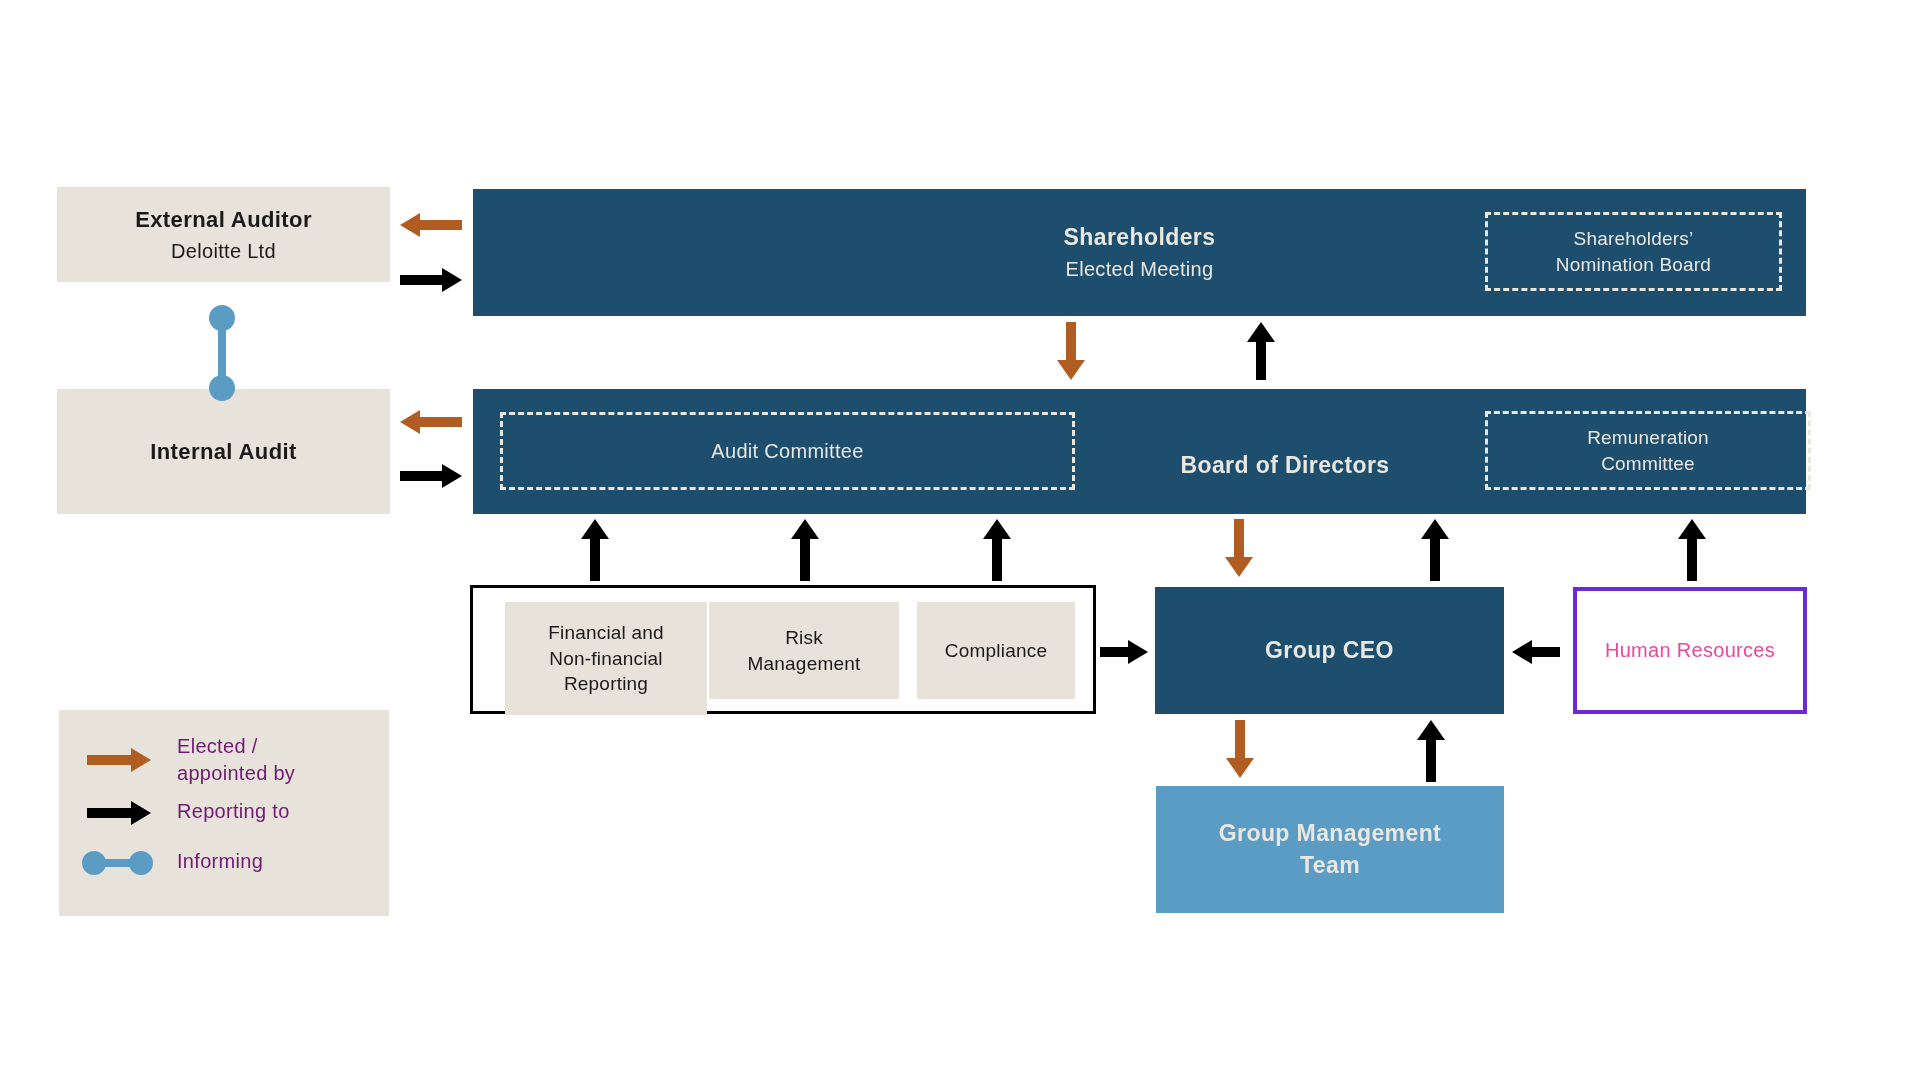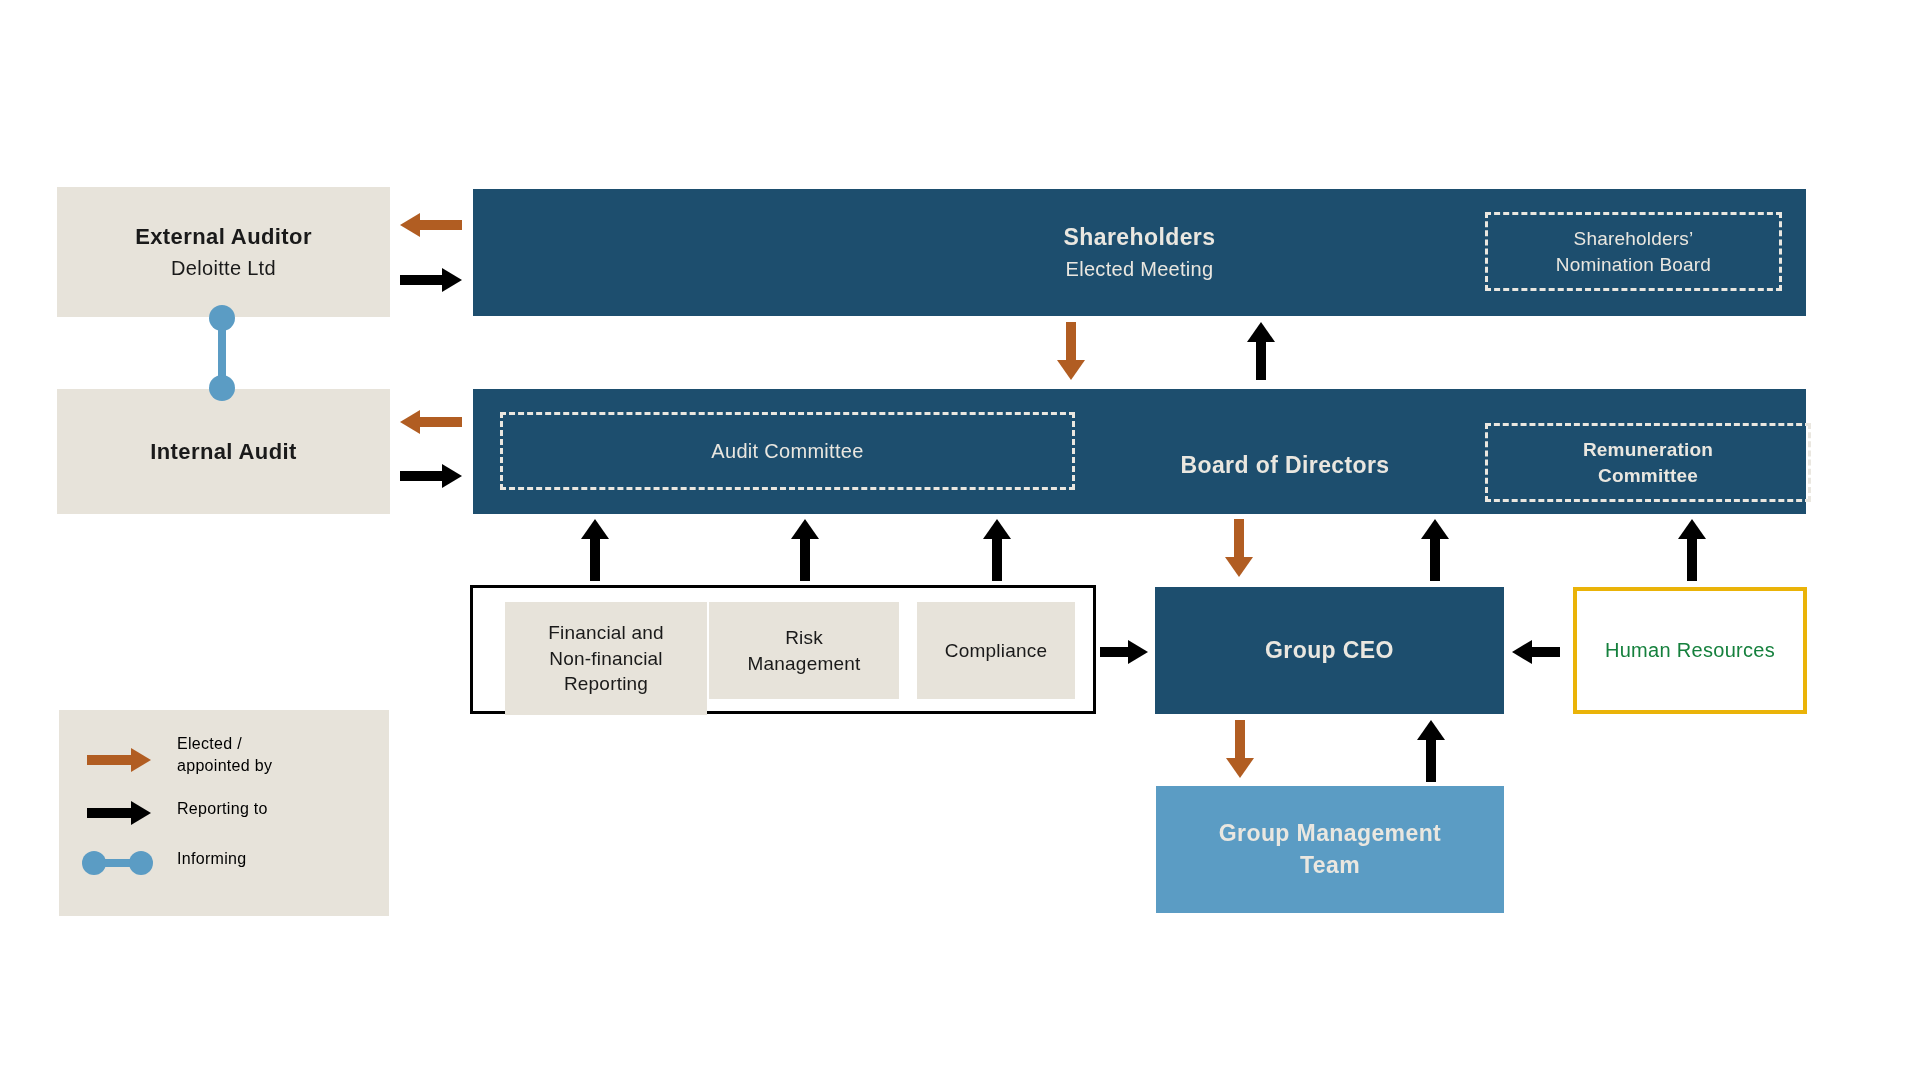--- a/index.html
+++ b/index.html
@@ -11,38 +11,38 @@
     --off-white:#eae7e0;
   }
   html,body{margin:0;padding:0;background:#ffffff;}
   body{font-family:"Liberation Sans", sans-serif;}
   .canvas{position:relative;width:1920px;height:1080px;background:#ffffff;overflow:hidden;}
   .abs{position:absolute;box-sizing:border-box;}
   .center{display:flex;flex-direction:column;align-items:center;justify-content:center;text-align:center;}
   .beige{background:var(--beige);color:#1a1a1a;}
   .navy{background:var(--dark-blue);color:var(--off-white);justify-content:center;}
   .lblue{background:var(--light-blue);color:var(--off-white);}
-  .whitebox{background:#ffffff;border:4px solid #eab308;color:#15803d;}
+  .whitebox{background:#ffffff;border:4px solid #6d28d9;color:#ec4899;}
   .dashed{border:3px dashed var(--off-white);color:var(--off-white);}
   .ml{white-space:pre-line;line-height:1.35;}
   .t-title{font-weight:bold;font-size:23px;letter-spacing:.4px;}
   .t-sub{font-size:20px;letter-spacing:.3px;margin-top:7px;}
   .t-20{font-size:20px;letter-spacing:.3px;}
   .t-19{font-size:19px;letter-spacing:.2px;}
 
   
-  #ext-aud{left:57px;top:187px;width:333px;height:130px;}
+  #ext-aud{left:57px;top:187px;width:333px;height:95px;}
   #int-aud{left:57px;top:389px;width:333px;height:125px;}
   #informing-v{left:209px;top:305px;width:26px;height:96px;}
   #sh-bar{left:473px;top:189px;width:1333px;height:127px;}
   #nom-box{left:1485px;top:212px;width:297px;height:79px;}
   #board-bar{left:473px;top:389px;width:1333px;height:125px;}
   #audit-box{left:27px;top:23px;width:575px;height:78px;}   
   #board-title{left:602px;top:0;width:420px;height:153px;}  
-  #rem-box{left:1012px;top:34px;width:326px;height:79px;font-weight:bold;}   
+  #rem-box{left:1012px;top:22px;width:326px;height:79px;}   
   #rep-container{left:470px;top:585px;width:626px;height:129px;background:#fff;border:3px solid #000;}
   #rep-fin{left:16px;top:14px;width:202px;height:113px;margin-left:16px;}
   #rep-risk{left:236px;top:14px;width:190px;height:97px;}
   #rep-comp{left:444px;top:14px;width:158px;height:97px;}
   #ceo-box{left:1155px;top:587px;width:349px;height:127px;}
   #hr-box{left:1573px;top:587px;width:234px;height:127px;}
   #gmt-box{left:1156px;top:786px;width:348px;height:127px;}
   #legend{left:59px;top:710px;width:330px;height:206px;}
 
   
@@ -94,21 +94,21 @@
   .dumb-h::after{right:0;}
   .dumb-h .bar{position:absolute;top:8px;left:10px;right:10px;height:8px;background:var(--light-blue);}
 
   
   #legend .lg-ar1{left:28px;top:38px;}
   #legend .lg-lb1{position:absolute;left:118px;top:23px;width:170px;}
   #legend .lg-ar2{left:28px;top:91px;}
   #legend .lg-lb2{position:absolute;left:118px;top:90px;width:190px;}
   #legend .lg-db{left:23px;top:141px;width:71px;}
   #legend .lg-lb3{position:absolute;left:118px;top:140px;width:190px;}
-  #legend .lg-txt{font-size:16px;letter-spacing:.3px;color:#000000;}
+  #legend .lg-txt{font-size:20px;letter-spacing:.3px;color:#701a75;}
 </style>
 </head>
 <body>
 
 <div class="canvas">
 
   <div id="ext-aud" class="abs beige center">
     <div class="t-title" style="font-size:22px">External Auditor</div>
     <div class="t-sub">Deloitte Ltd</div>
   </div>

